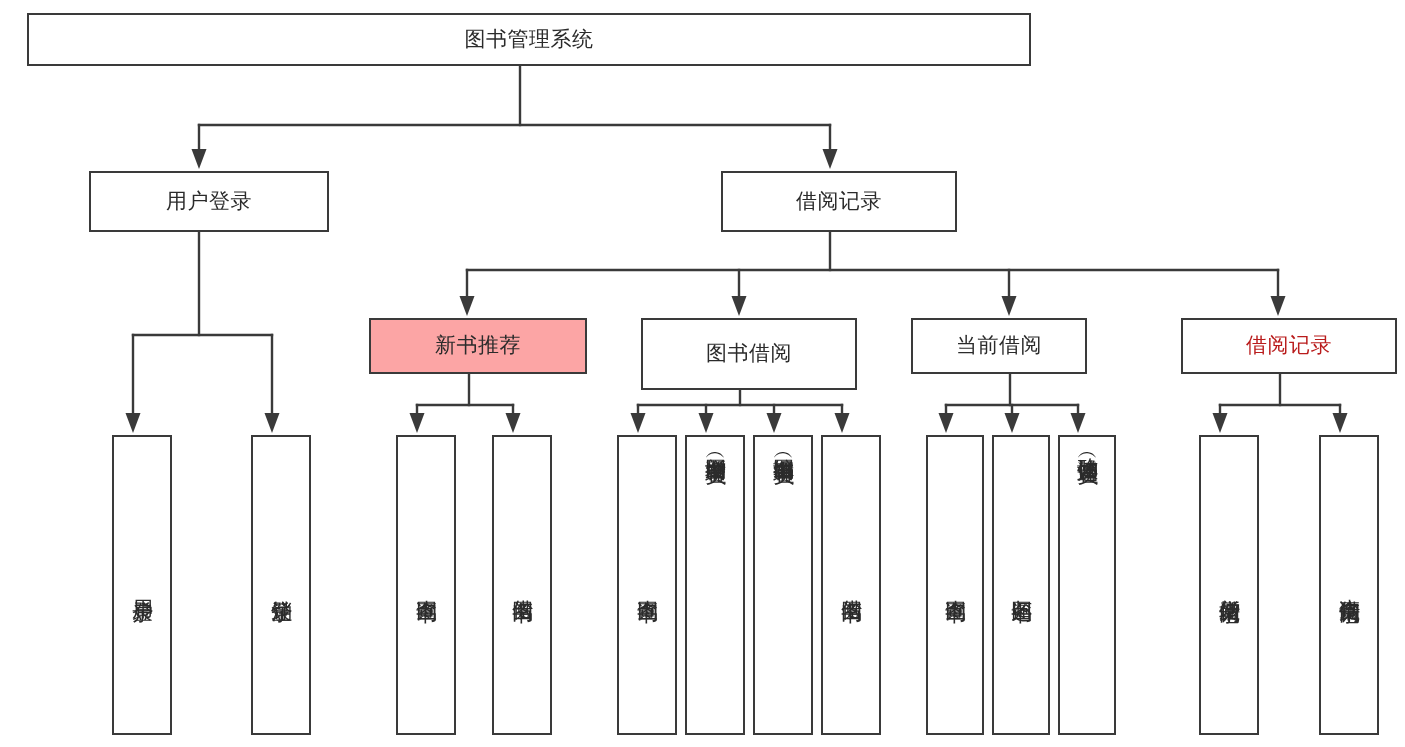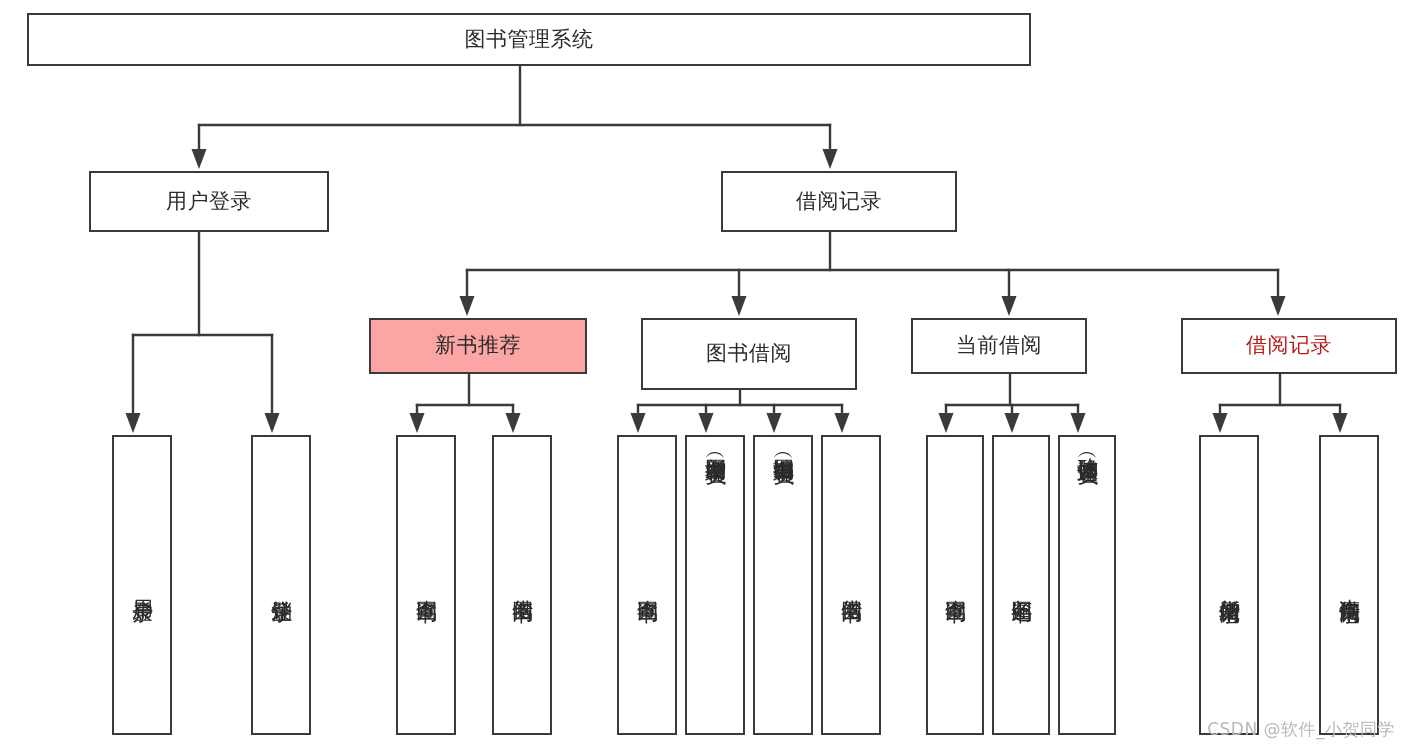--- a/index.html
+++ b/index.html
@@ -190,14 +190,13 @@
       <div class="node-box level-3 leaf-box" style="left: 1049px; top: 435px; width: 58px; height: 300px; border-color: rgb(58, 58, 58); background: rgb(255, 255, 255);">
         <div class="node-label-v" style="color: rgb(43, 43, 43);">确认归还（管理员）</div>
       </div>
       <div class="node-box level-3 leaf-box centered" style="left: 1190px; top: 435px; width: 60px; height: 300px; border-color: rgb(58, 58, 58); background: rgb(255, 255, 255);">
         <div class="node-label-v" style="color: rgb(43, 43, 43);">新增借阅记录</div>
       </div>
       <div class="node-box level-3 leaf-box centered" style="left: 1310px; top: 435px; width: 60px; height: 300px; border-color: rgb(58, 58, 58); background: rgb(255, 255, 255);">
         <div class="node-label-v" style="color: rgb(43, 43, 43);">查询借阅记录</div>
       </div>
     </div>
-  <div id="watermark">CSDN @软件_小贺同学</div>
 </div>
 
 </body></html>

